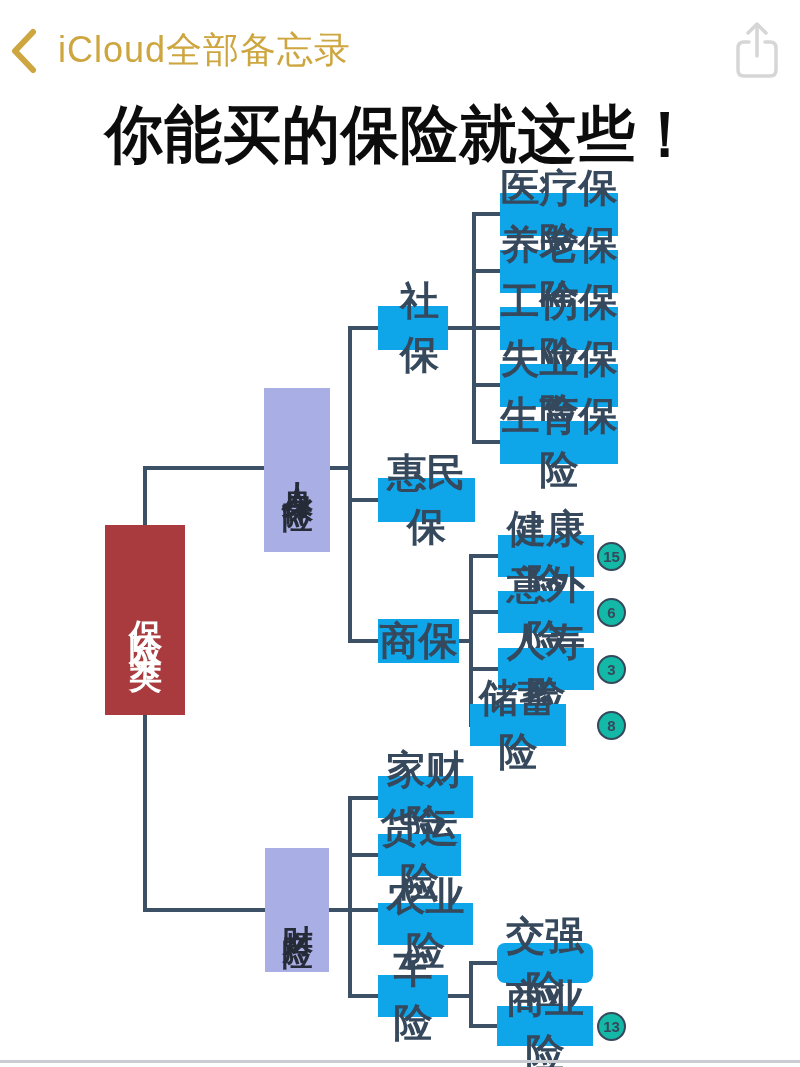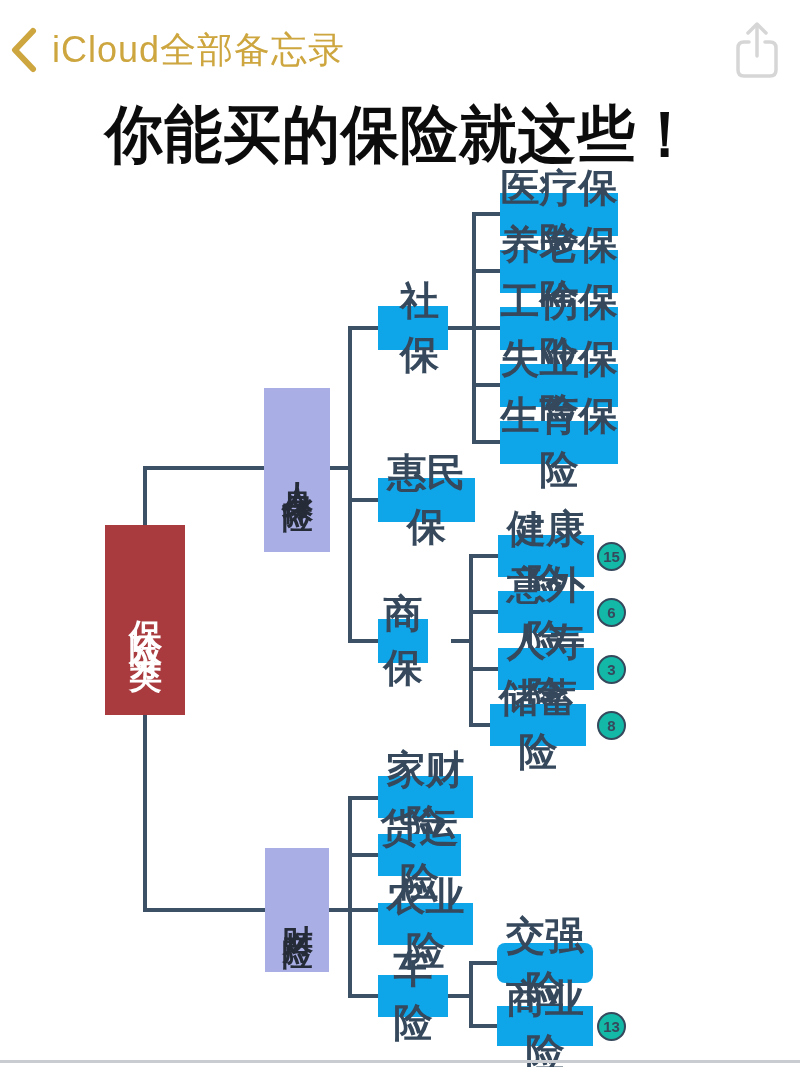--- a/index.html
+++ b/index.html
@@ -8,21 +8,21 @@
   .screen {
     position: relative;
     width: 800px;
     height: 1067px;
     background: #ffffff;
     overflow: hidden;
   }
   
   .nav-back {
     position: absolute; left: 8px; top: 26px;
-    display: flex; align-items: flex-start; gap: 14px;
+    display: flex; align-items: center; gap: 20px;
     color: #CDA63F; cursor: pointer;
   }
   .nav-back-label {
     font-size: 36px; font-weight: 400; color: #CDA63F; letter-spacing: 1px;
   }
   .share-btn {
     position: absolute; left: 731px; top: 18px;
     width: 52px; height: 64px; cursor: pointer;
   }
   
@@ -131,32 +131,32 @@
     <div class="ln" style="left:469px; top:961px; width:28px;  height:4px;"></div>
     <div class="ln" style="left:469px; top:1024px; width:28px; height:4px;"></div>
 
     <div class="node root-node v" style="left:105px; top:525px; width:80px; height:190px;">保险分类</div>
 
     <div class="node branch-node v" style="left:264px; top:388px; width:66px; height:164px; letter-spacing:7px;">人身保险</div>
     <div class="node branch-node v" style="left:265px; top:848px; width:64px; height:124px; letter-spacing:7px;">财产险</div>
 
     <div class="node leaf" style="left:378px; top:306px; width:70px; height:44px;padding-left:13px;">社保</div>
     <div class="node leaf" style="left:378px; top:478px; width:97px; height:44px;">惠民保</div>
-    <div class="node leaf" style="left:378px; top:619px; width:50px; height:44px;">商保</div>
+    <div class="node leaf" style="left:378px; top:619px; width:81px; height:44px;">商保</div>
 
     <div class="node leaf" style="left:500px; top:193px; width:118px; height:43px;">医疗保险</div>
     <div class="node leaf" style="left:500px; top:250px; width:118px; height:43px;">养老保险</div>
     <div class="node leaf" style="left:500px; top:307px; width:118px; height:43px;">工伤保险</div>
     <div class="node leaf" style="left:500px; top:364px; width:118px; height:43px;">失业保险</div>
     <div class="node leaf" style="left:500px; top:421px; width:118px; height:43px;">生育保险</div>
 
     <div class="node leaf" style="left:498px; top:535px; width:96px; height:42px;">健康险</div>
     <div class="node leaf" style="left:498px; top:591px; width:96px; height:42px;">意外险</div>
     <div class="node leaf" style="left:498px; top:648px; width:96px; height:42px;">人寿险</div>
-    <div class="node leaf" style="left:490px; top:704px; width:96px; height:42px;">储蓄险</div>
+    <div class="node leaf" style="left:470px; top:704px; width:96px; height:42px;">储蓄险</div>
 
     <div class="node leaf" style="left:378px; top:776px; width:95px; height:42px;">家财险</div>
     <div class="node leaf" style="left:378px; top:834px; width:83px; height:42px;">货运险</div>
     <div class="node leaf" style="left:378px; top:891px; width:95px; height:42px;margin-top:12px;">农业险</div>
     <div class="node leaf" style="left:378px; top:975px; width:70px; height:42px;">车险</div>
 
     <div class="node leaf" style="left:497px; top:943px; width:96px; height:40px;border-radius:8px;">交强险</div>
     <div class="node leaf" style="left:497px; top:1006px; width:96px; height:40px;">商业险</div>
 
     <div class="cnt" style="left:597px; top:542px;">15</div>

